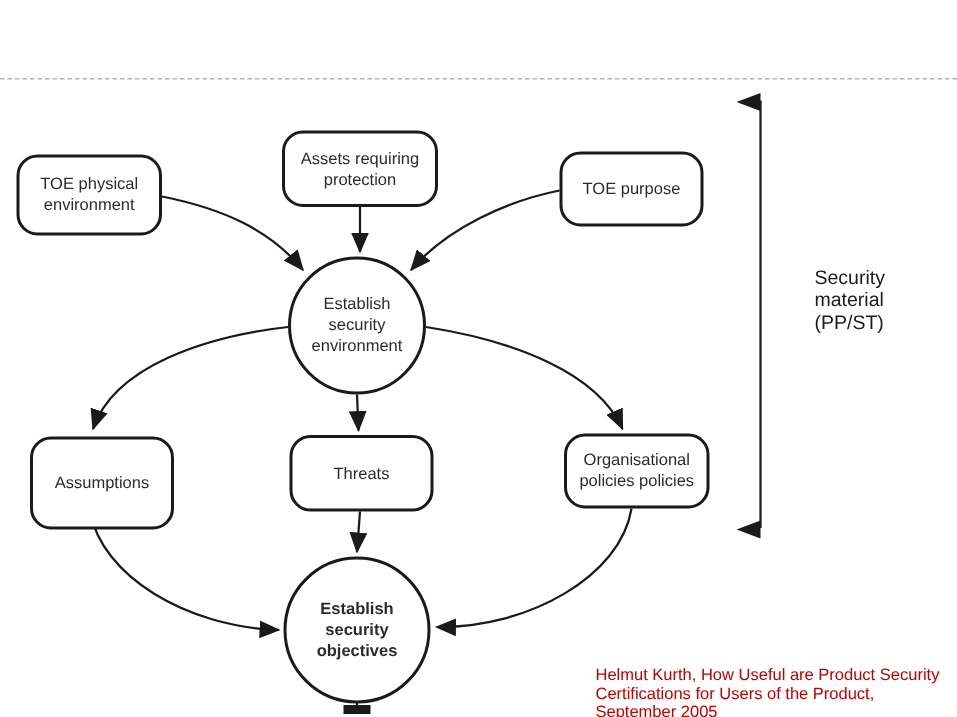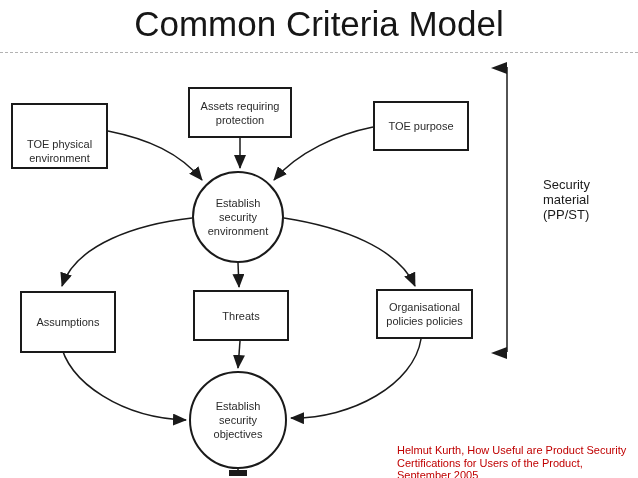--- a/index.html
+++ b/index.html
@@ -20,48 +20,47 @@
     border-top:1px dashed #b3b3b3;
   }
   svg.connectors{position:absolute;left:0;top:0;}
   svg.connectors path, svg.connectors line{
     fill:none;stroke:var(--stroke);stroke-width:1.5;
   }
   svg.connectors .head{fill:var(--stroke);stroke:none;}
   .node{
     position:absolute;display:flex;align-items:center;justify-content:center;
     text-align:center;color:#2b2b2b;font-size:11px;line-height:14px;
-    background:#ffffff;box-sizing:border-box;
+    background:#ffffff;box-sizing:border-box;border-radius:14px;
   }
   .rectnode{border:2px solid var(--stroke);padding:2px 4px;}
   .circlenode{border:2px solid var(--stroke);border-radius:50%;}
   .circlenode .ctext{width:70px;}
-  .b-toe-physical{left:11px;top:103px;width:97px;height:66px;align-items:flex-end;}
+  .b-toe-physical{left:11px;top:103px;width:97px;height:54px;}
   .b-assets{left:188px;top:87px;width:104px;height:51px;}
   .b-toe-purpose{left:373px;top:101px;width:96px;height:50px;text-align:center;}
   .b-assumptions{left:20px;top:291px;width:96px;height:62px;}
   .b-threats{left:193px;top:290px;width:96px;height:51px;}
   .b-org{left:376px;top:289px;width:97px;height:50px;}
   .c-env{left:192px;top:171px;width:92px;height:92px;}
-  .c-obj{left:189px;top:371px;width:98px;height:98px;}
+  .c-obj{left:189px;top:371px;width:98px;height:98px;font-weight:bold;}
   .side-label{
     position:absolute;left:519px;top:177px;color:#1a1a1a;
     font-size:13px;line-height:15px;font-weight:400;text-align:left;margin-left:24px;
   }
   .citation{
     position:absolute;left:397px;top:444px;color:var(--citation);
     font-size:11px;line-height:12.5px;text-align:left;
   }
 </style>
 </head>
 <body>
 
 <div class="slide">
 
-  <div class="title">Common Criteria Model</div>
   <div class="divider"></div>
 
   <svg class="connectors" width="638" height="478" viewBox="0 0 638 478">
     <defs>
       <marker id="ah" viewBox="0 0 14 12" refX="13" refY="6" markerWidth="14" markerHeight="12" markerUnits="userSpaceOnUse" orient="auto">
         <polygon points="0,0 14,6 0,12" class="head"></polygon>
       </marker>
     </defs>
 
     <path d="M 108 131 C 148 139 180 153 202 180" marker-end="url(#ah)"></path>

